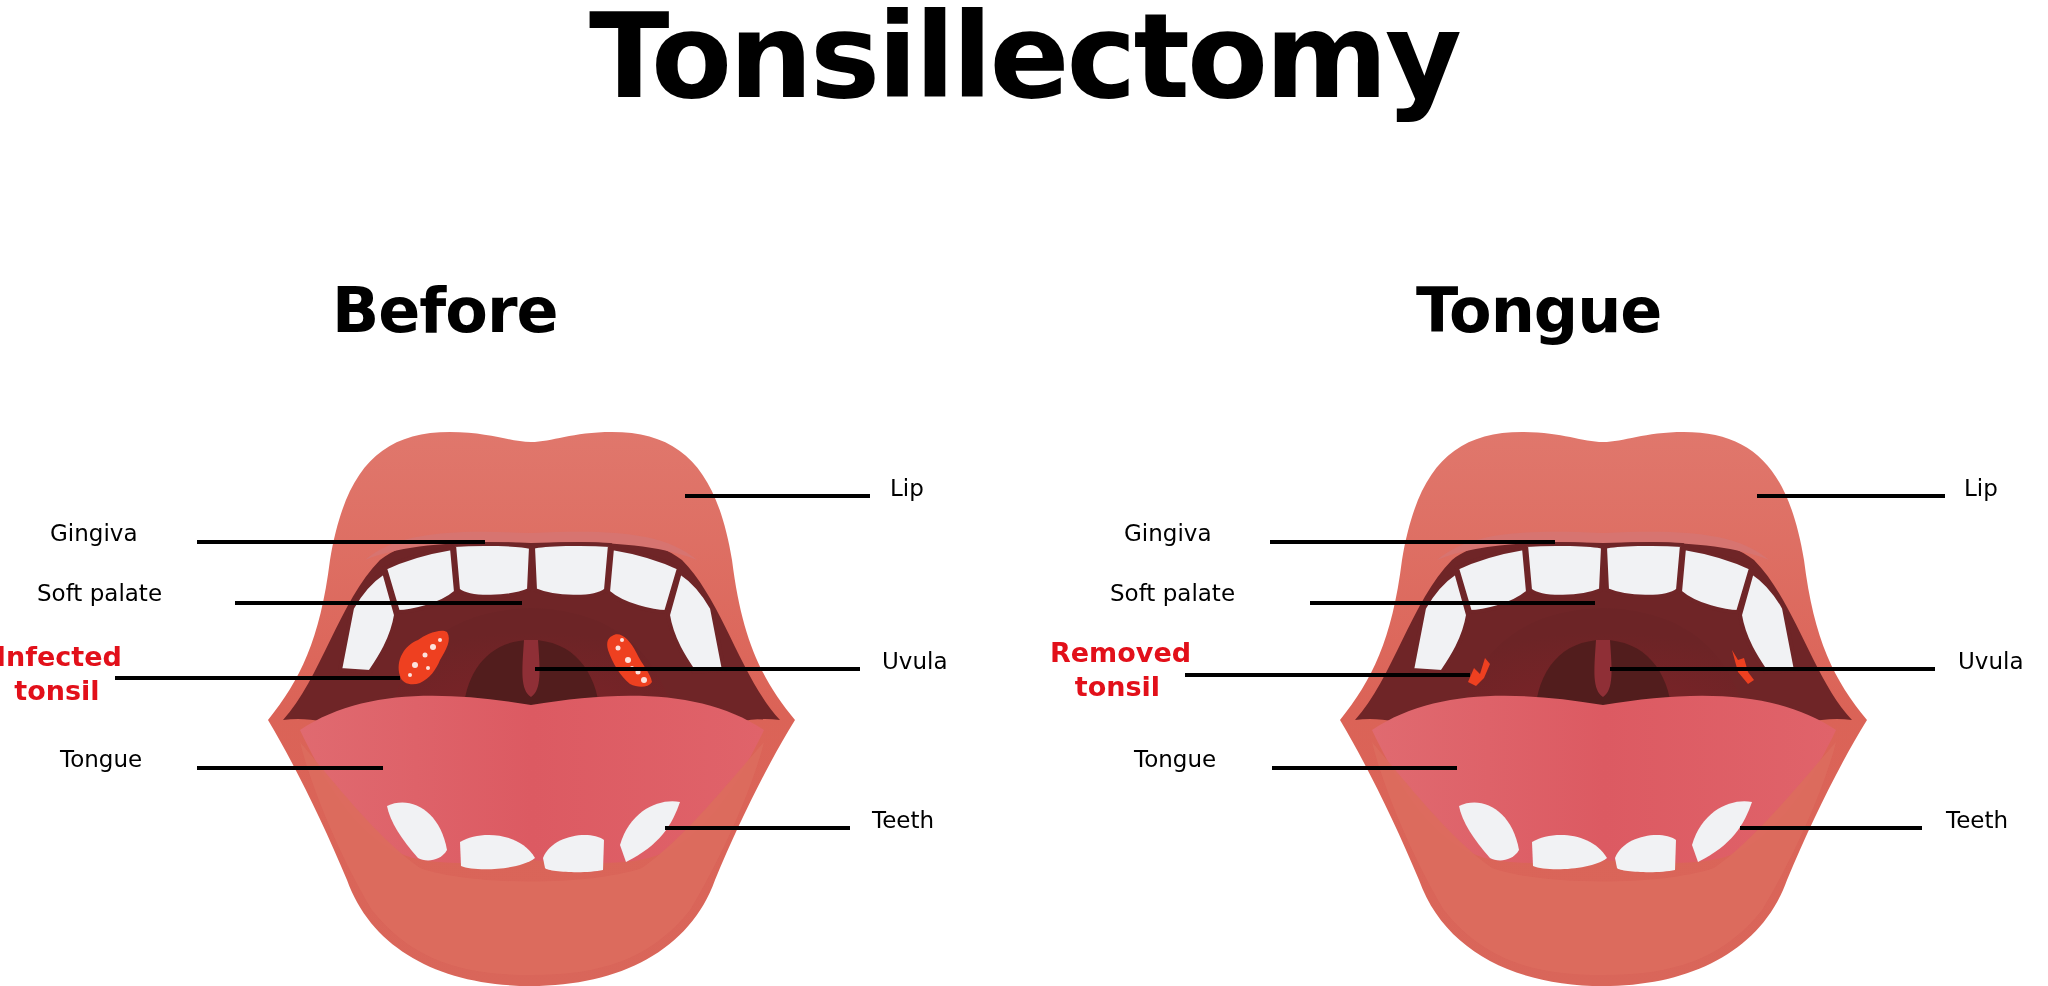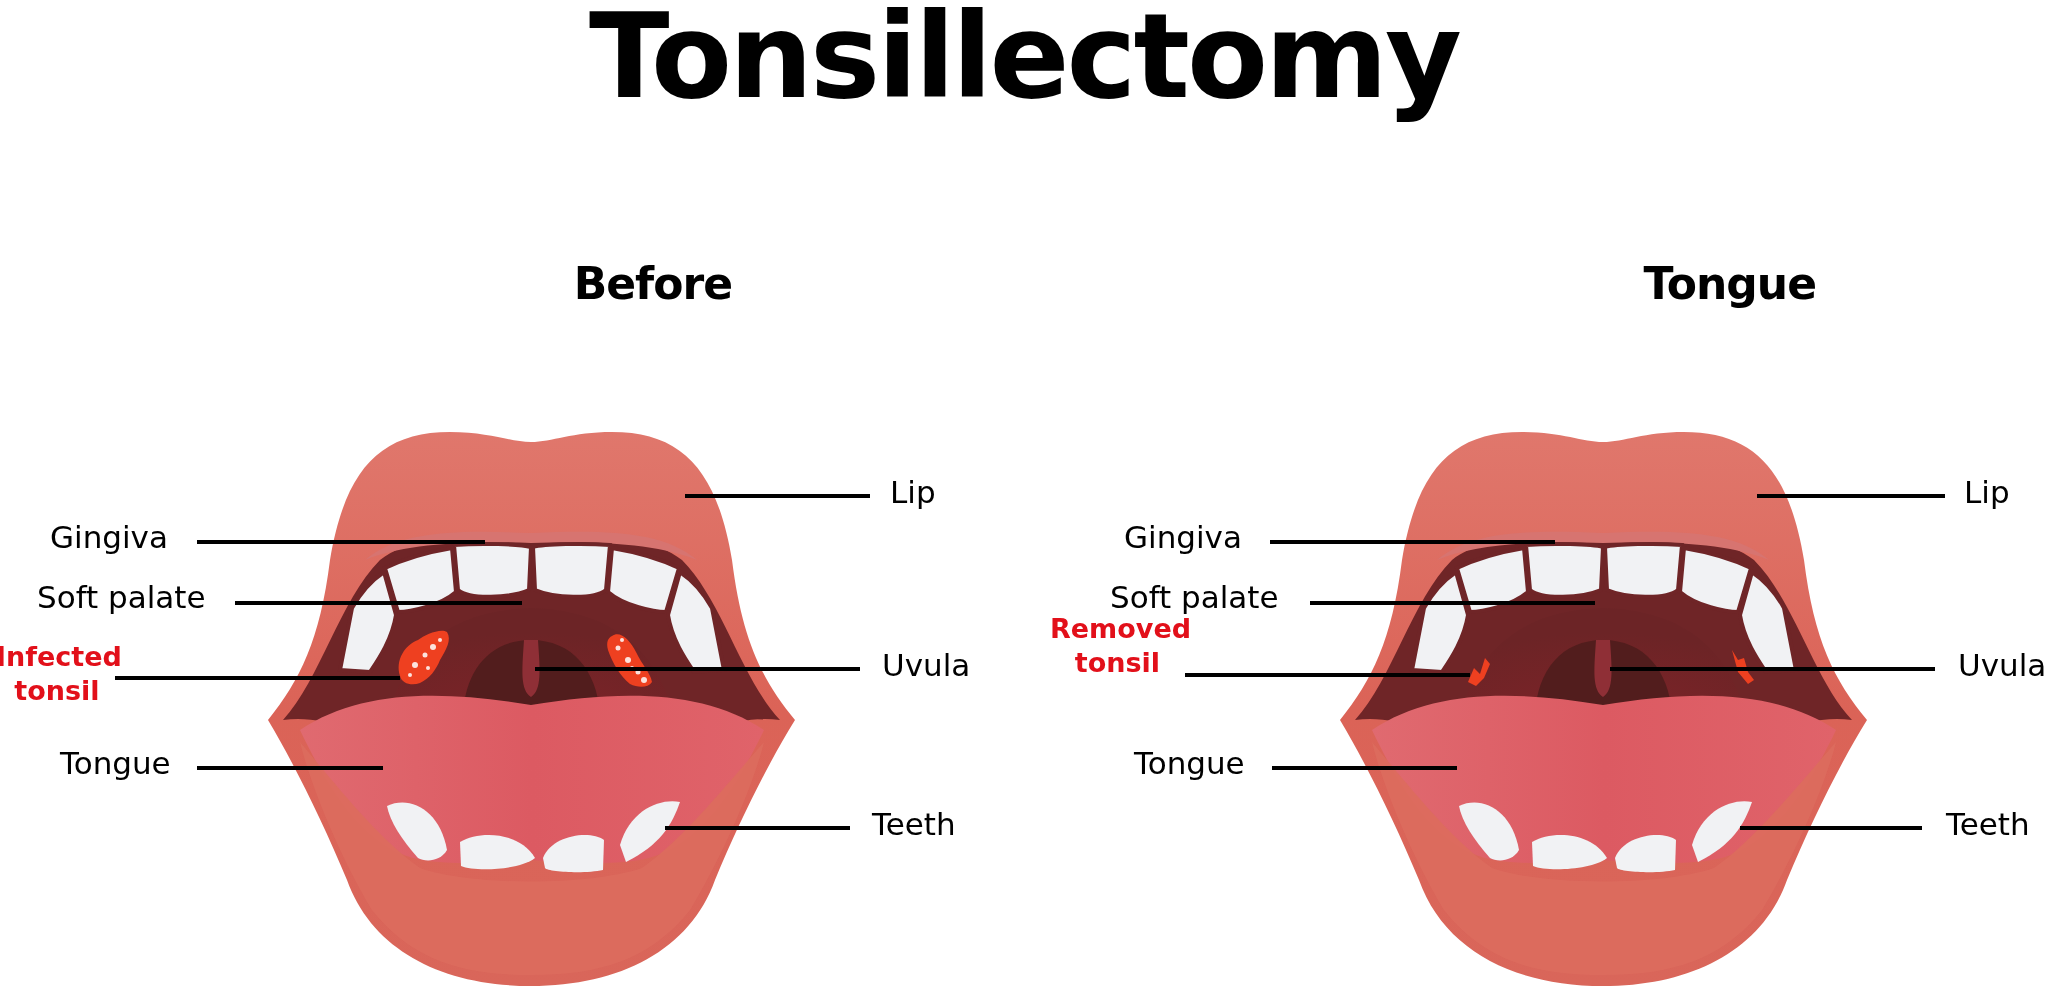--- a/index.html
+++ b/index.html
@@ -1,22 +1,22 @@
 <!DOCTYPE html>
 <html><head>
 <meta charset="utf-8">
 <style>
   html, body { margin: 0; padding: 0; background: #ffffff; }
   body { width: 2048px; height: 986px; position: relative; overflow: hidden;
          font-family: "DejaVu Sans", "Liberation Sans", sans-serif; color: #000; }
   .title { position: absolute; left: 0; width: 2048px; top: -8px; text-align: center;
            font-size: 118px; font-weight: bold; letter-spacing: -3px; line-height: 1.1; }
-  .panel-title { position: absolute; top: 258px; font-size: 44px; font-weight: bold;
-                 letter-spacing: -1px; text-align: right; width: 400px; }
-  .lbl { position: absolute; font-size: 31px; white-space: nowrap; line-height: 1; }
+  .panel-title { position: absolute; top: 274px; font-size: 62px; font-weight: bold;
+                 letter-spacing: -1px; text-align: left; width: 400px; }
+  .lbl { position: absolute; font-size: 23px; white-space: nowrap; line-height: 1; }
   .lbl.red { color: #e2101a; font-weight: bold; font-size: 27px; text-align: center; line-height: 1.25; }
   .leader { position: absolute; height: 4px; background: #000; }
   svg.art { position: absolute; left: 0; top: 0; }
 </style>
 </head>
 <body>
 
 <div class="title">Tonsillectomy</div>
 
 <svg class="art" width="2048" height="986" viewBox="0 0 2048 986">
@@ -160,21 +160,21 @@
 <div class="lbl" style="left:872px;top:809px">Teeth</div>
 
 <div class="panel-title" style="left:1416px">Tongue</div>
 
 <div class="lbl" style="left:1124px;top:522px">Gingiva</div>
 <div class="leader" style="left:1270px;top:540px;width:285px"></div>
 
 <div class="lbl" style="left:1110px;top:582px">Soft palate</div>
 <div class="leader" style="left:1310px;top:601px;width:285px"></div>
 
-<div class="lbl red" style="left:1050px;top:612px;width:135px">
+<div class="lbl red" style="left:1050px;top:636px;width:135px">
   <div>Removed</div>
   <div>tonsil</div>
 </div>
 <div class="leader" style="left:1185px;top:673px;width:285px"></div>
 
 <div class="lbl" style="left:1134px;top:748px">Tongue</div>
 <div class="leader" style="left:1272px;top:766px;width:185px"></div>
 
 <div class="leader" style="left:1757px;top:494px;width:188px"></div>
 <div class="lbl" style="left:1964px;top:477px">Lip</div>

